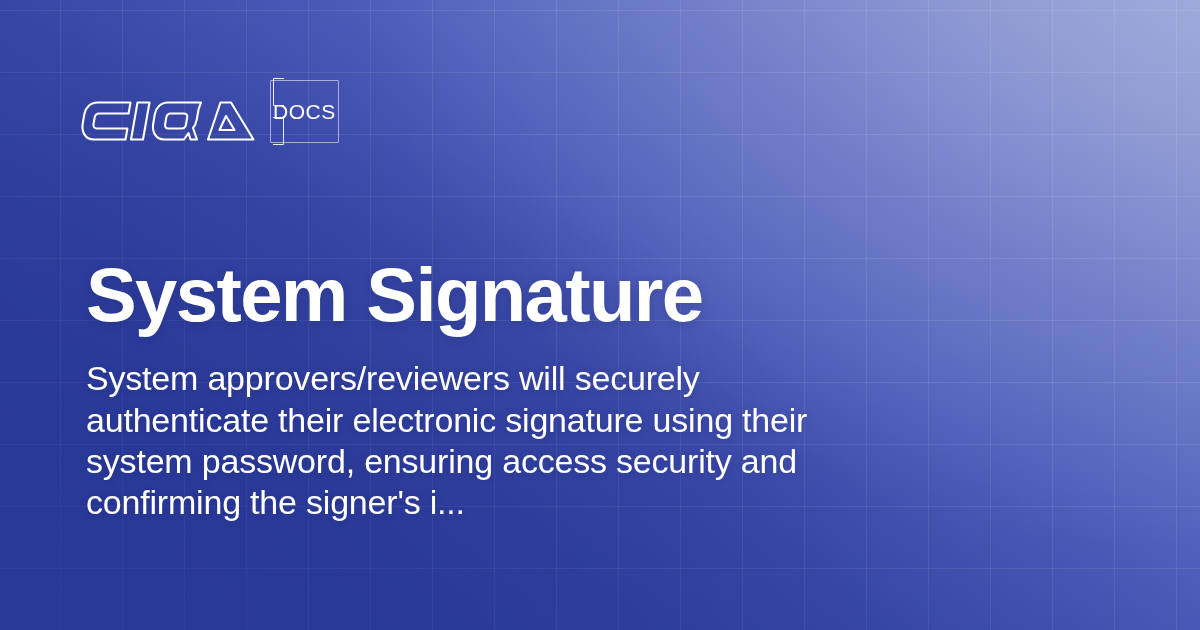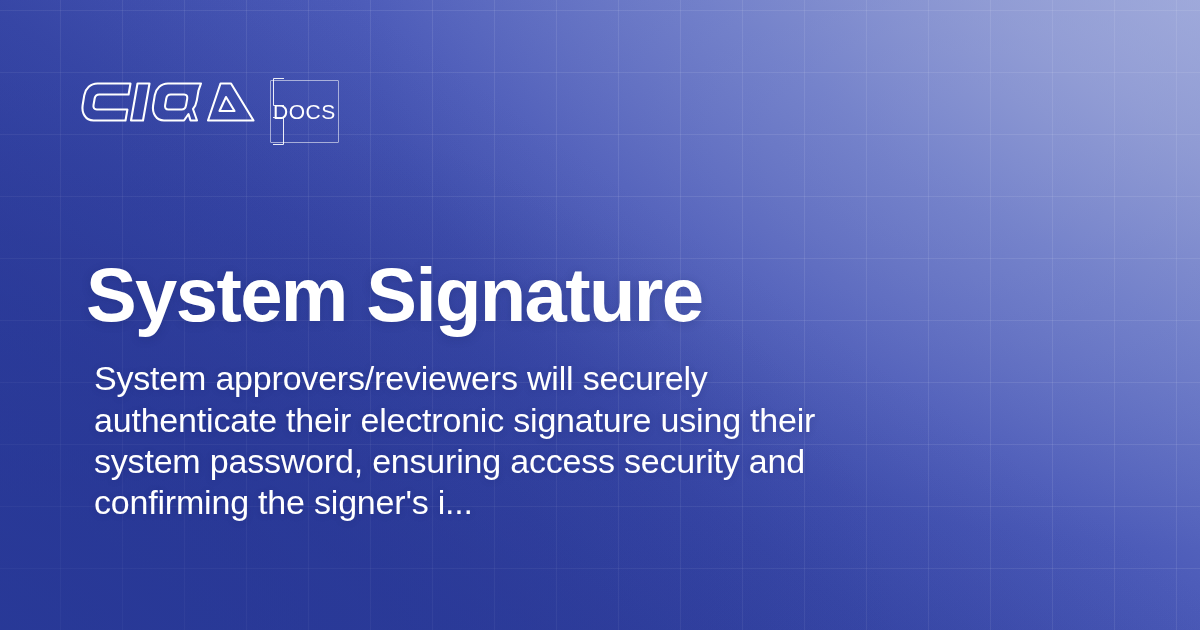--- a/index.html
+++ b/index.html
@@ -77,21 +77,21 @@
   #content {
     position:absolute; inset:0;
     padding:0 80px;
   }
 
   
   #logo-lockup {
     position:absolute;
     left:80px; top:80px;
     display:flex;
-    align-items:flex-start;
+    align-items:flex-end;
     gap:14px;
   }
   #wordmark-svg { display:block; }
   #docs-badge {
     position:relative;
     border:1px solid rgba(255,255,255,0.55);
     padding:2px;
     border-radius:1px;
   }
   #docs-badge-inner {
@@ -127,21 +127,20 @@
   }
   #page-description {
     margin-top:26px;
     font-size:34px;
     font-weight:400;
     line-height:1.21;
     color:#ffffff;
     letter-spacing:-0.2px;
     max-width:760px;
     text-shadow:0 1px 7px rgba(20,30,90,0.18);
-    margin-left:8px;
   }
 </style>
 </head>
 <body>
 
 <div id="og-card">
 
   <div id="bg-gradient"></div>
   <div id="bg-glow"></div>
   <div id="bg-vignette"></div>

